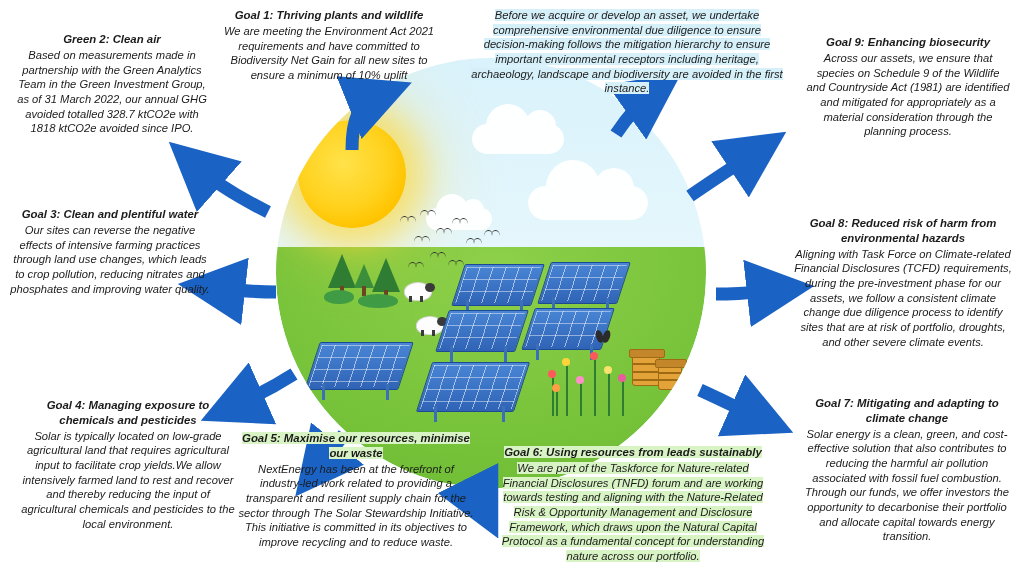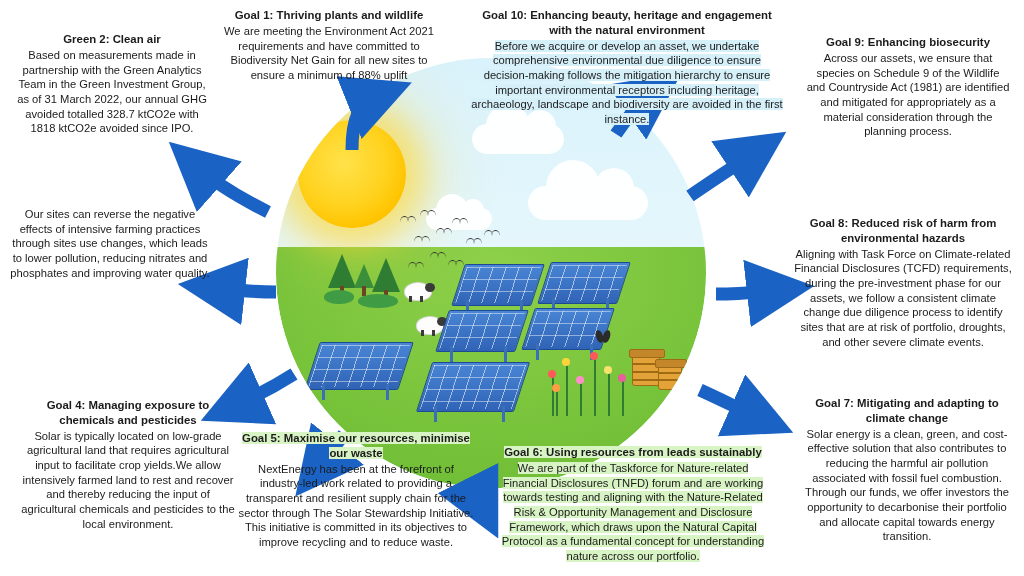--- a/index.html
+++ b/index.html
@@ -192,21 +192,21 @@
     font-weight: bold;
     font-size: 11.4px;
     line-height: 1.30;
     margin: 0 0 1px 0;
   }
   .block .body {
     font-size: 11.2px;
     line-height: 1.31;
     margin: 0;
   }
-  .ta-c { text-align: center; }
+  .ta-c { text-align: center; font-style: italic; }
   .hl-green { background: #d8f3c4; }
   .hl-blue  { background: #d6f0fa; }
 </style>
 </head>
 <body>
 
 <div class="stage">
 
   <div class="scene">
     <div class="sky">
@@ -371,30 +371,31 @@
       <path d="M716,294 C740,294 760,292 778,290"></path>
 
       <path d="M690,196 C716,178 738,164 756,152"></path>
 
       <path d="M616,134 C628,116 638,104 652,94"></path>
     </g>
   </svg>
 
   <div class="block ta-c" style="left:216px; top:8px; width:226px;">
     <p class="title">Goal 1: Thriving plants and wildlife</p>
-    <p class="body">We are meeting the Environment Act 2021 requirements and have committed to Biodiversity Net Gain for all new sites to ensure a minimum of 88% uplift</p>
+    <p class="body">We are meeting the Environment Act 2021 requirements and have committed to Biodiversity Net Gain for all new sites to ensure a minimum of 10% uplift</p>
   </div>
 
   <div class="block ta-c" style="left:14px; top:32px; width:196px;">
     <p class="title">Green 2: Clean air</p>
     <p class="body">Based on measurements made in partnership with the Green Analytics Team in the Green Investment Group, as of 31 March 2022, our annual GHG avoided totalled 328.7 ktCO2e with 1818 ktCO2e avoided since IPO.</p>
   </div>
 
   <div class="block ta-c" style="left:8px; top:207px; width:204px;">
-    <p class="body">Our sites can reverse the negative effects of intensive farming practices through sites use changes, which leads to lower pollution, reducing nitrates and phosphates and improving water quality.</p>
+    <p class="title">Goal 3: Clean and plentiful water</p>
+    <p class="body">Our sites can reverse the negative effects of intensive farming practices through land use changes, which leads to crop pollution, reducing nitrates and phosphates and improving water quality.</p>
   </div>
 
   <div class="block ta-c" style="left:20px; top:398px; width:216px;">
     <p class="title">Goal 4: Managing exposure to chemicals and pesticides</p>
     <p class="body">Solar is typically located on low-grade agricultural land that requires agricultural input to facilitate crop yields.We allow intensively farmed land to rest and recover and thereby reducing the input of agricultural chemicals and pesticides to the local environment.</p>
   </div>
 
   <div class="block ta-c" style="left:238px; top:431px; width:236px;">
     <p class="title">
       <span class="hl-green">Goal 5: Maximise our resources, minimise our waste</span>
@@ -420,19 +421,18 @@
     <p class="title">Goal 8: Reduced risk of harm from environmental hazards</p>
     <p class="body">Aligning with Task Force on Climate-related Financial Disclosures (TCFD) requirements, during the pre-investment phase for our assets, we follow a consistent climate change due diligence process to identify sites that are at risk of portfolio, droughts, and other severe climate events.</p>
   </div>
 
   <div class="block ta-c" style="left:806px; top:35px; width:204px;">
     <p class="title">Goal 9: Enhancing biosecurity</p>
     <p class="body">Across our assets, we ensure that species on Schedule 9 of the Wildlife and Countryside Act (1981) are identified and mitigated for appropriately as a material consideration through the planning process.</p>
   </div>
 
   <div class="block ta-c" style="left:470px; top:8px; width:314px;">
-    <p class="title">Goal 10: Enhancing beauty, heritage and engagement with the natural environment</p>
     <p class="body">
       <span class="hl-blue">Before we acquire or develop an asset, we undertake comprehensive environmental due diligence to ensure decision-making follows the mitigation hierarchy to ensure important environmental receptors including heritage, archaeology, landscape and biodiversity are avoided in the first instance.</span>
     </p>
   </div>
 
 </div>
 
 </body></html>

